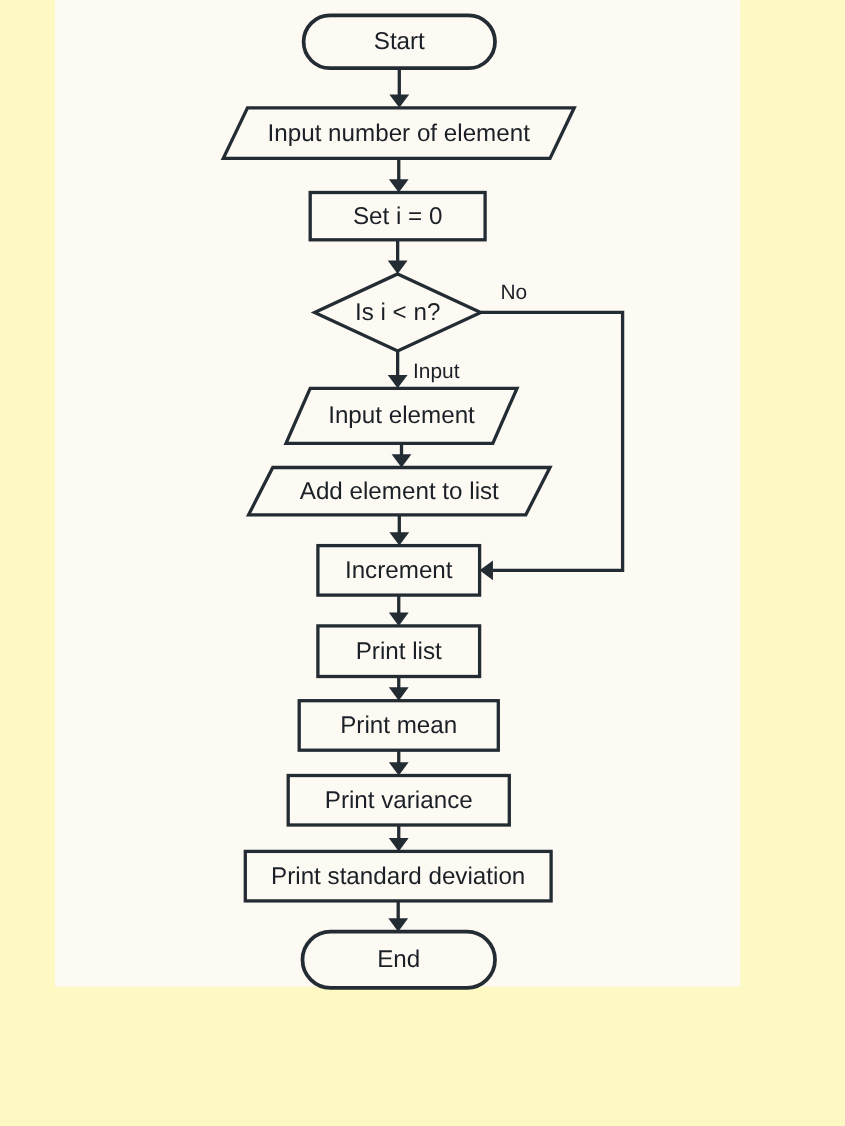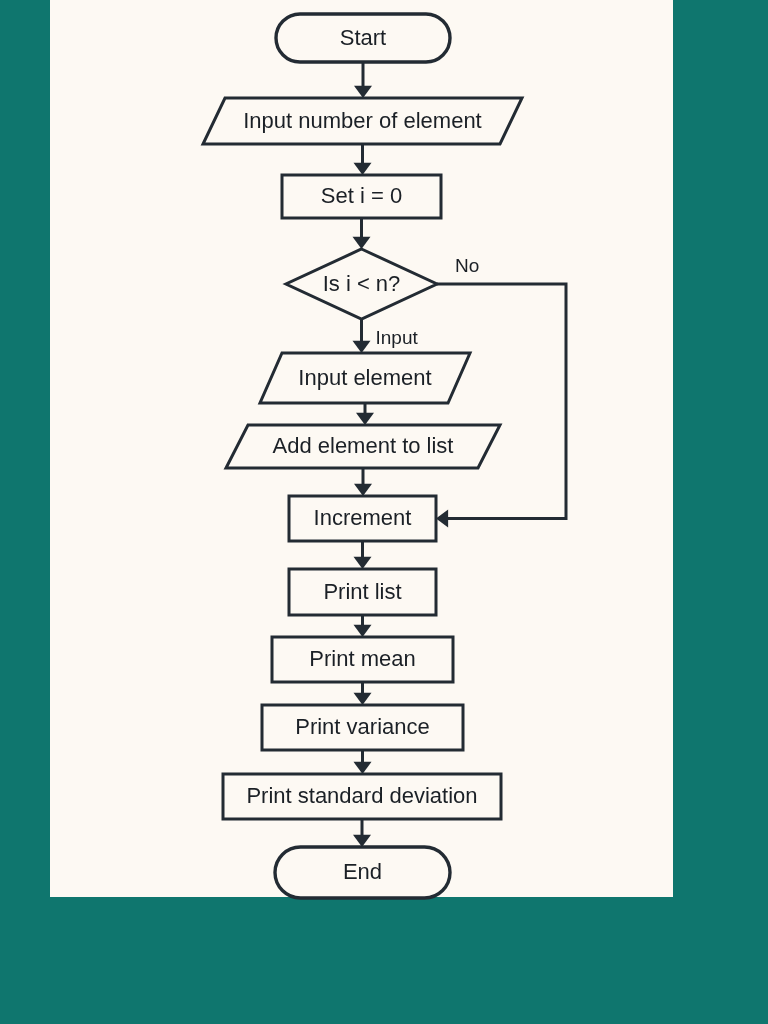--- a/index.html
+++ b/index.html
@@ -63,21 +63,21 @@
     fill: #1b2026;
     font-family: "Liberation Sans", sans-serif;
     font-size: 19px;
     text-anchor: start;
     dominant-baseline: middle;
   }
 </style>
 </head>
 <body>
 
-<div id="page" style="background: #0f766e;">
+<div id="page" style="background: #fef9c3;">
   <div id="canvas-area" style="left: 50px; top: 0px; width: 623px; height: 897px; background: rgb(253, 249, 243);"></div>
 
   <svg id="flow-svg" viewBox="0 0 768 1024">
     <g id="edges-layer">
         <g>
           <path d="M 363 62 L 363 87" class="edge-line"></path>
           <polygon points="354,85.85 372,85.85 363,98" class="edge-head"></polygon>
         </g>
         <g>
           <path d="M 362.5 144 L 362.5 164" class="edge-line"></path>

